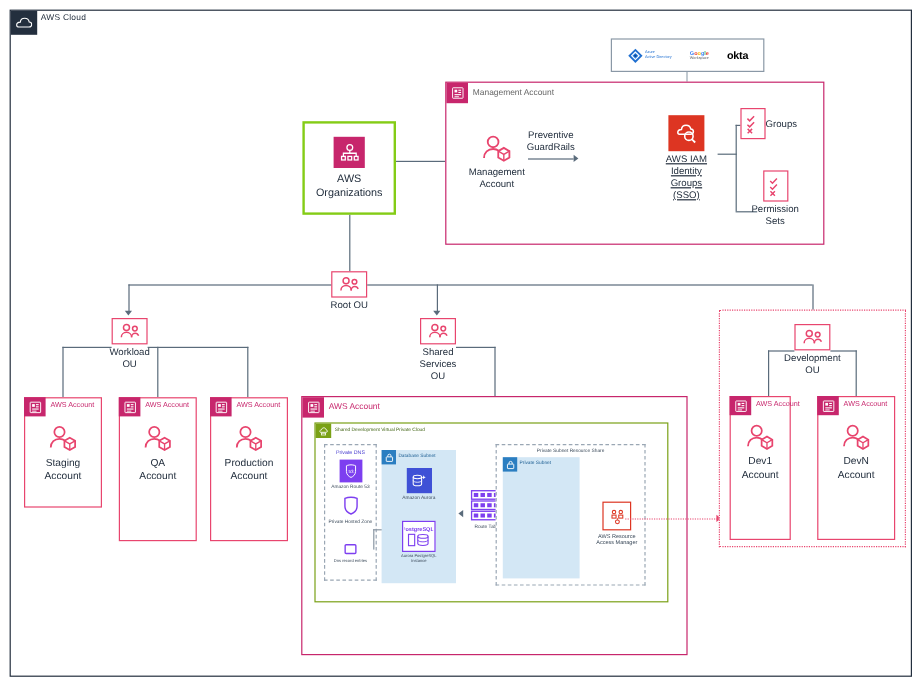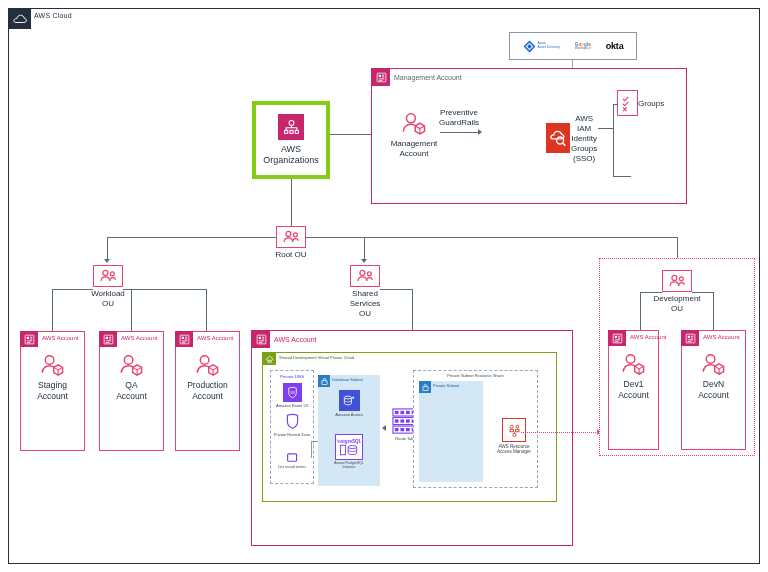--- a/index.html
+++ b/index.html
@@ -28,21 +28,21 @@
 
   
   .vpc-frame{left:262px;top:352px;width:295px;height:150px;border:1px solid #7aa116;background:#fff;}
   .vpc-badge{left:263px;top:353px;width:13px;height:12px;background:#7aa116;display:flex;align-items:center;justify-content:center;}
   .vpc-label{left:279px;top:355px;font-size:4px;color:#3f6212;white-space:nowrap;}
 
   
   .dev-frame{left:599px;top:258px;width:156px;height:198px;border:1px dotted #e8456e;background:#fff;}
 
   
-  .node{background:#fff;border:4px solid #84cc16;display:flex;flex-direction:column;align-items:center;justify-content:center;}
+  .node{background:#fff;border:2px solid #84cc16;display:flex;flex-direction:column;align-items:center;justify-content:center;}
   .node .cap{font-size:9px;line-height:11px;text-align:center;color:#232f3e;}
 
   
   .acct{background:#fff;border:1px solid #e8456e;}
   .acct-badge{position:absolute;left:-1px;top:-1px;width:18px;height:16px;background:#c7266c;display:flex;align-items:center;justify-content:center;}
   .acct-title{position:absolute;left:21px;top:3px;font-size:6px;color:#c7266c;white-space:nowrap;}
   .acct-body{position:absolute;left:0;right:0;top:22px;display:flex;flex-direction:column;align-items:center;}
   .acct-cap{font-size:8.5px;line-height:10.5px;text-align:center;color:#232f3e;margin-top:2px;}
 
   
@@ -169,21 +169,21 @@
   </div>
 
   <div class="abs cap-s" style="left:425px;top:108px;width:68px;">
     <div>Preventive</div>
     <div>GuardRails</div>
   </div>
   <div class="abs ln lnh" style="left:440px;top:132px;width:38px;"></div>
   <div class="abs arrow-r" style="left:478px;top:129px;"></div>
 
 
-  <div class="abs" style="left:546px;top:112px;width:52px;display:flex;flex-direction:row;align-items:center;">
+  <div class="abs" style="left:546px;top:96px;width:52px;display:flex;flex-direction:column;align-items:center;text-decoration:underline;">
     <div class="ic-sq ic-red" style="width:30px;height:30px;">
       <svg width="20" height="20" viewBox="0 0 24 24">
           <path d="M5 13h11c2 0 3-1.3 3-2.6 0-1.4-1.1-2.5-2.6-2.6C15.9 5.6 14 4.1 11.7 4.1 9.2 4.1 7.3 5.9 7.1 8.2 4.8 8.4 3.4 9.6 3.4 11c0 1.3.9 2 1.6 2z" fill="none" stroke="#fff" stroke-width="1.5"></path>
           <circle cx="14.5" cy="15" r="4.2" fill="none" stroke="#fff" stroke-width="1.6"></circle>
           <path d="M17.6 18.1l3.2 3.2" stroke="#fff" stroke-width="1.8"></path>
         </svg>
     </div>
     <div class="cap-s" style="margin-top:2px;">
       <div>AWS IAM</div>
       <div>Identity</div>
@@ -203,20 +203,33 @@
           <path d="M2 4l2 2 4-4.2" fill="none" stroke="#e8456e" stroke-width="1.3"></path>
           <path d="M2 9.4l2 2 4-4.2" fill="none" stroke="#e8456e" stroke-width="1.3"></path>
           <path d="M2.2 13.2l4 4M6.2 13.2l-4 4" fill="none" stroke="#e8456e" stroke-width="1.3"></path>
         </svg>
     </div>
     <div class="cap-s" style="margin-top:2px;">
         <div>Groups</div>
       </div>
   </div>
 
+  <div class="abs" style="left:617px;top:142px;width:58px;display:flex;flex-direction:column;align-items:center;">
+    <div class="ic-sq ic-outline-pink" style="width:19px;height:24px;">
+      <svg width="13" height="17" viewBox="0 0 14 18">
+          <path d="M2 4l2 2 4-4.2" fill="none" stroke="#e8456e" stroke-width="1.3"></path>
+          <path d="M2 9.4l2 2 4-4.2" fill="none" stroke="#e8456e" stroke-width="1.3"></path>
+          <path d="M2.2 13.2l4 4M6.2 13.2l-4 4" fill="none" stroke="#e8456e" stroke-width="1.3"></path>
+        </svg>
+    </div>
+    <div class="cap-s" style="margin-top:2px;">
+      <div>Permission</div>
+      <div>Sets</div>
+    </div>
+  </div>
 
   <div class="abs" style="left:276px;top:226px;width:30px;height:22px;border:1.6px solid #e8456e;background:#fff;display:flex;align-items:center;justify-content:center;">
     <svg width="19" height="14" viewBox="0 0 24 18">
         <circle cx="8" cy="5" r="3.2" fill="none" stroke="#e8456e" stroke-width="1.6"></circle>
         <path d="M2.5 15.5c0-3.2 2.5-5.3 5.5-5.3s5.5 2.1 5.5 5.3" fill="none" stroke="#e8456e" stroke-width="1.6"></path>
         <circle cx="17" cy="6.2" r="2.5" fill="none" stroke="#e8456e" stroke-width="1.6"></circle>
         <path d="M13.5 15.5c0-2.6 1.9-4.3 3.9-4.3 1.6 0 3 1 3.6 2.6" fill="none" stroke="#e8456e" stroke-width="1.6"></path>
       </svg>
   </div>
   <div class="abs cap-s" style="left:261px;top:250px;width:60px;">Root OU</div>
@@ -242,21 +255,21 @@
     <div>Workload</div>
     <div>OU</div>
   </div>
 
   <div class="abs ln lnh" style="left:52px;top:289px;width:41px;"></div>
   <div class="abs ln lnh" style="left:123px;top:289px;width:84px;"></div>
   <div class="abs ln lnv" style="left:52px;top:289px;height:42px;"></div>
   <div class="abs ln lnv" style="left:131px;top:289px;height:42px;"></div>
   <div class="abs ln lnv" style="left:206px;top:289px;height:42px;"></div>
 
-  <div class="abs acct" style="left:20px;top:331px;width:65px;height:120px;">
+  <div class="abs acct" style="left:20px;top:331px;width:65px;height:92px;">
     <div class="acct-badge">
       <svg width="11" height="11" viewBox="0 0 24 24">
           <rect x="2.5" y="2.5" width="19" height="19" rx="1" fill="none" stroke="#fff" stroke-width="1.7"></rect>
           <rect x="6" y="6" width="5" height="5" fill="#fff"></rect>
           <rect x="13" y="6" width="5" height="2" fill="#fff"></rect>
           <rect x="13" y="10" width="5" height="2" fill="#fff"></rect>
           <rect x="6" y="14" width="12" height="2" fill="#fff"></rect>
           <rect x="6" y="18" width="8" height="1.6" fill="#fff"></rect>
         </svg>
     </div>

